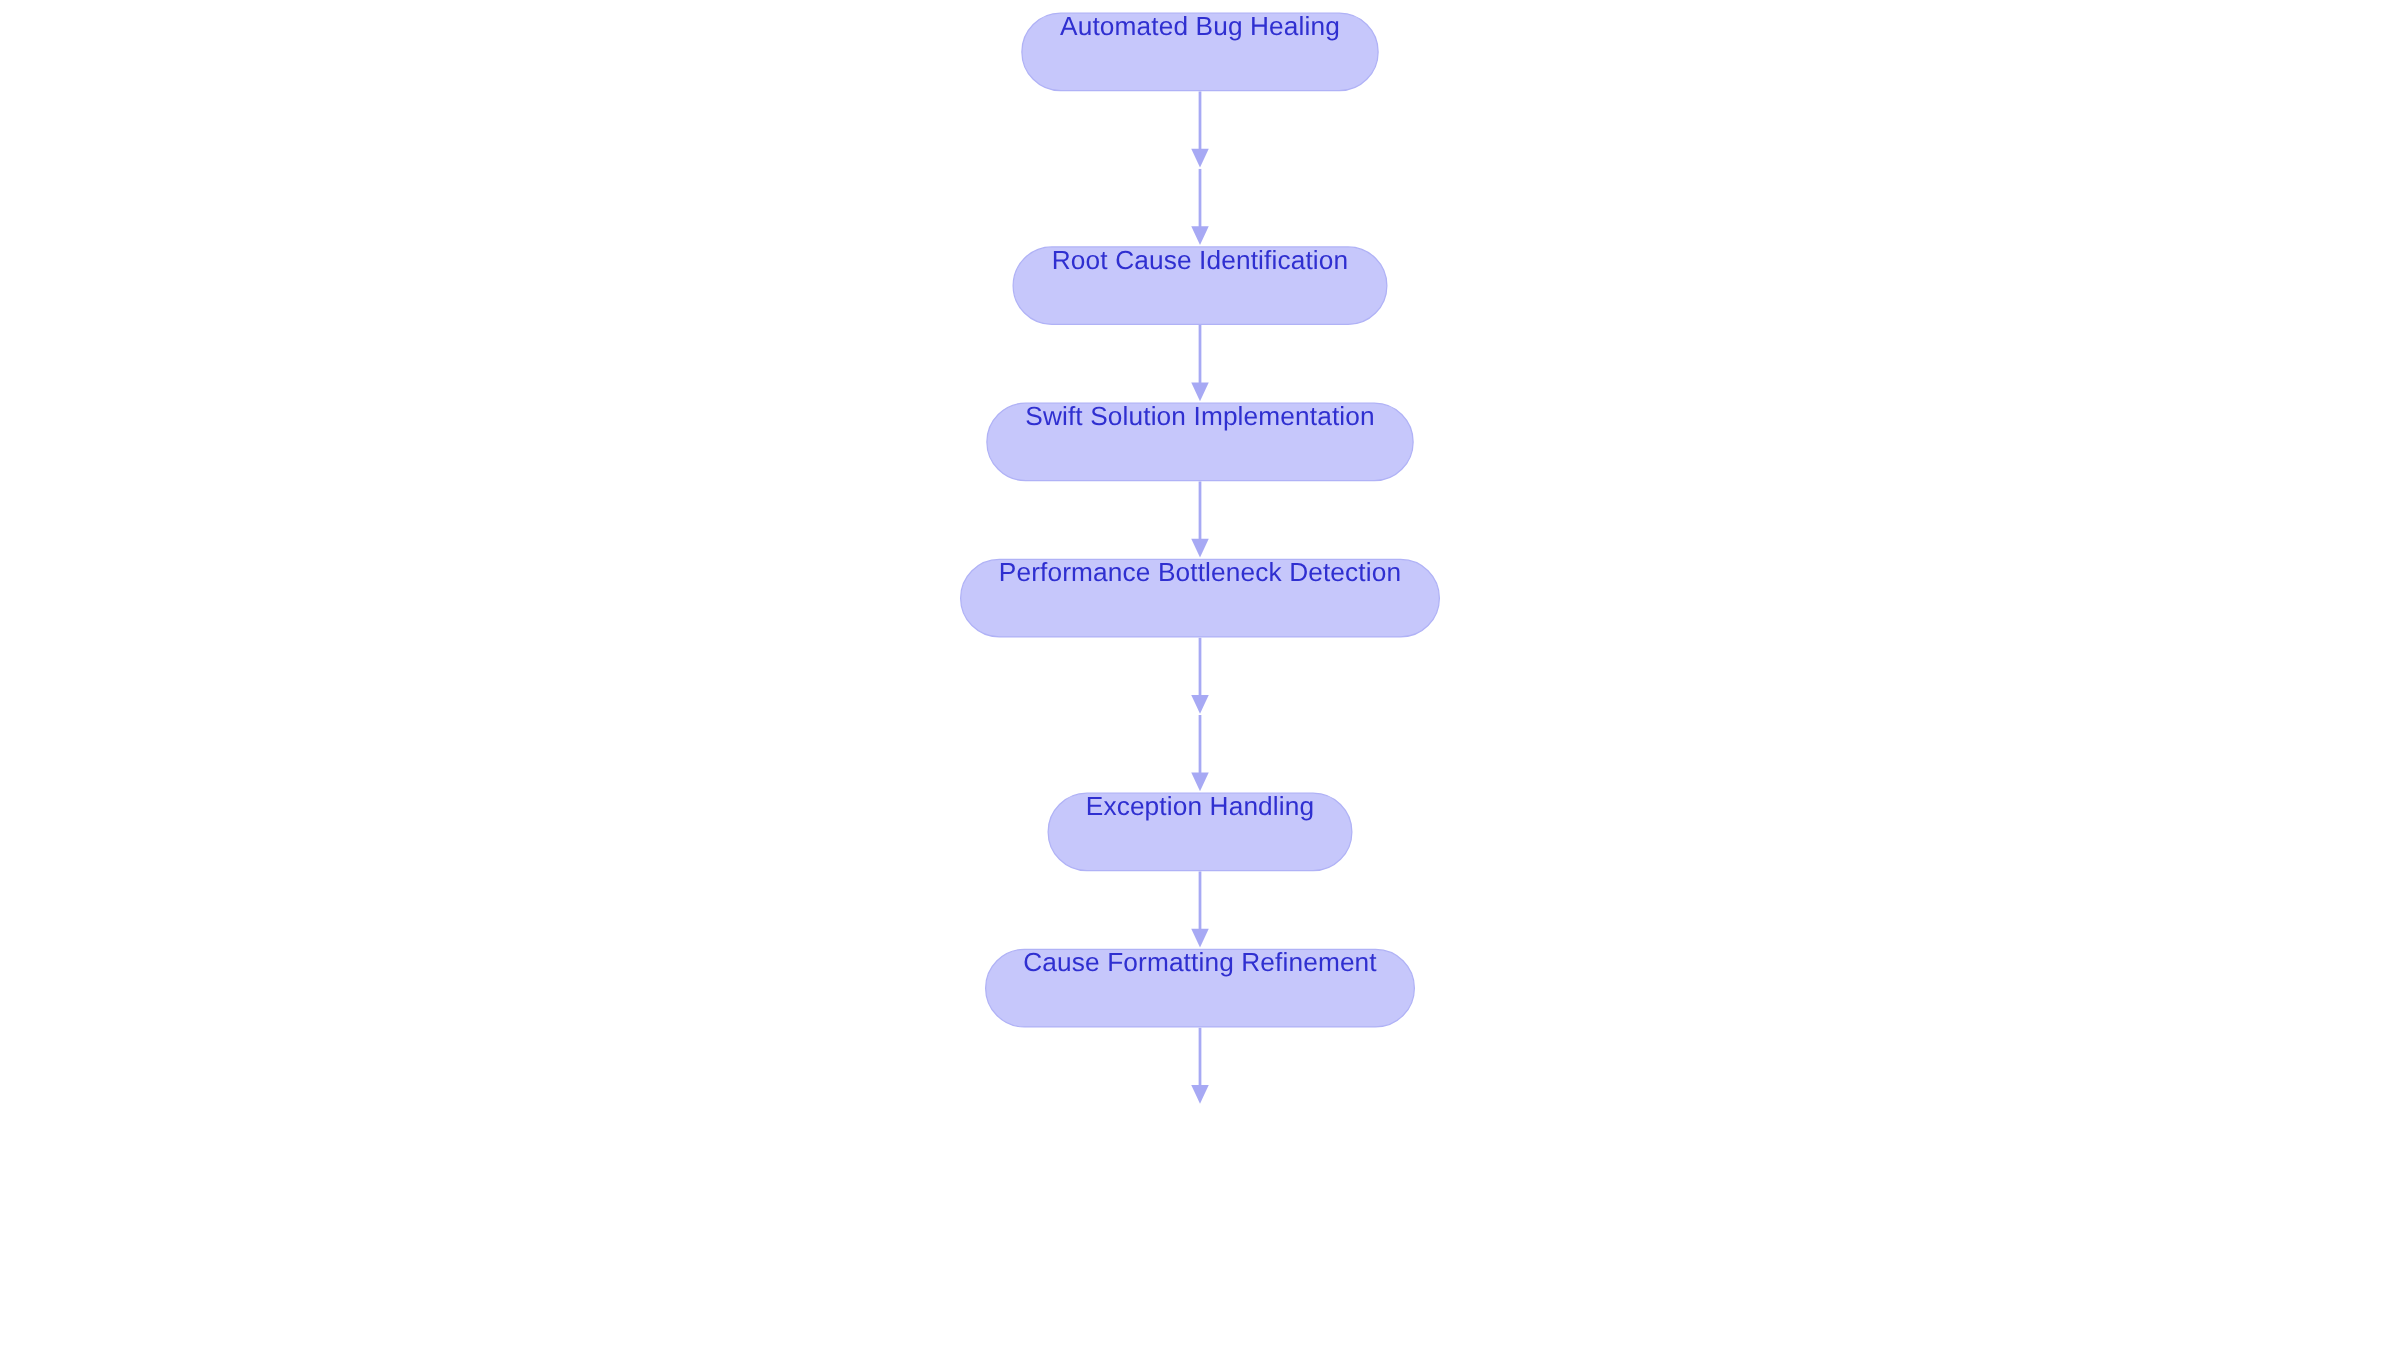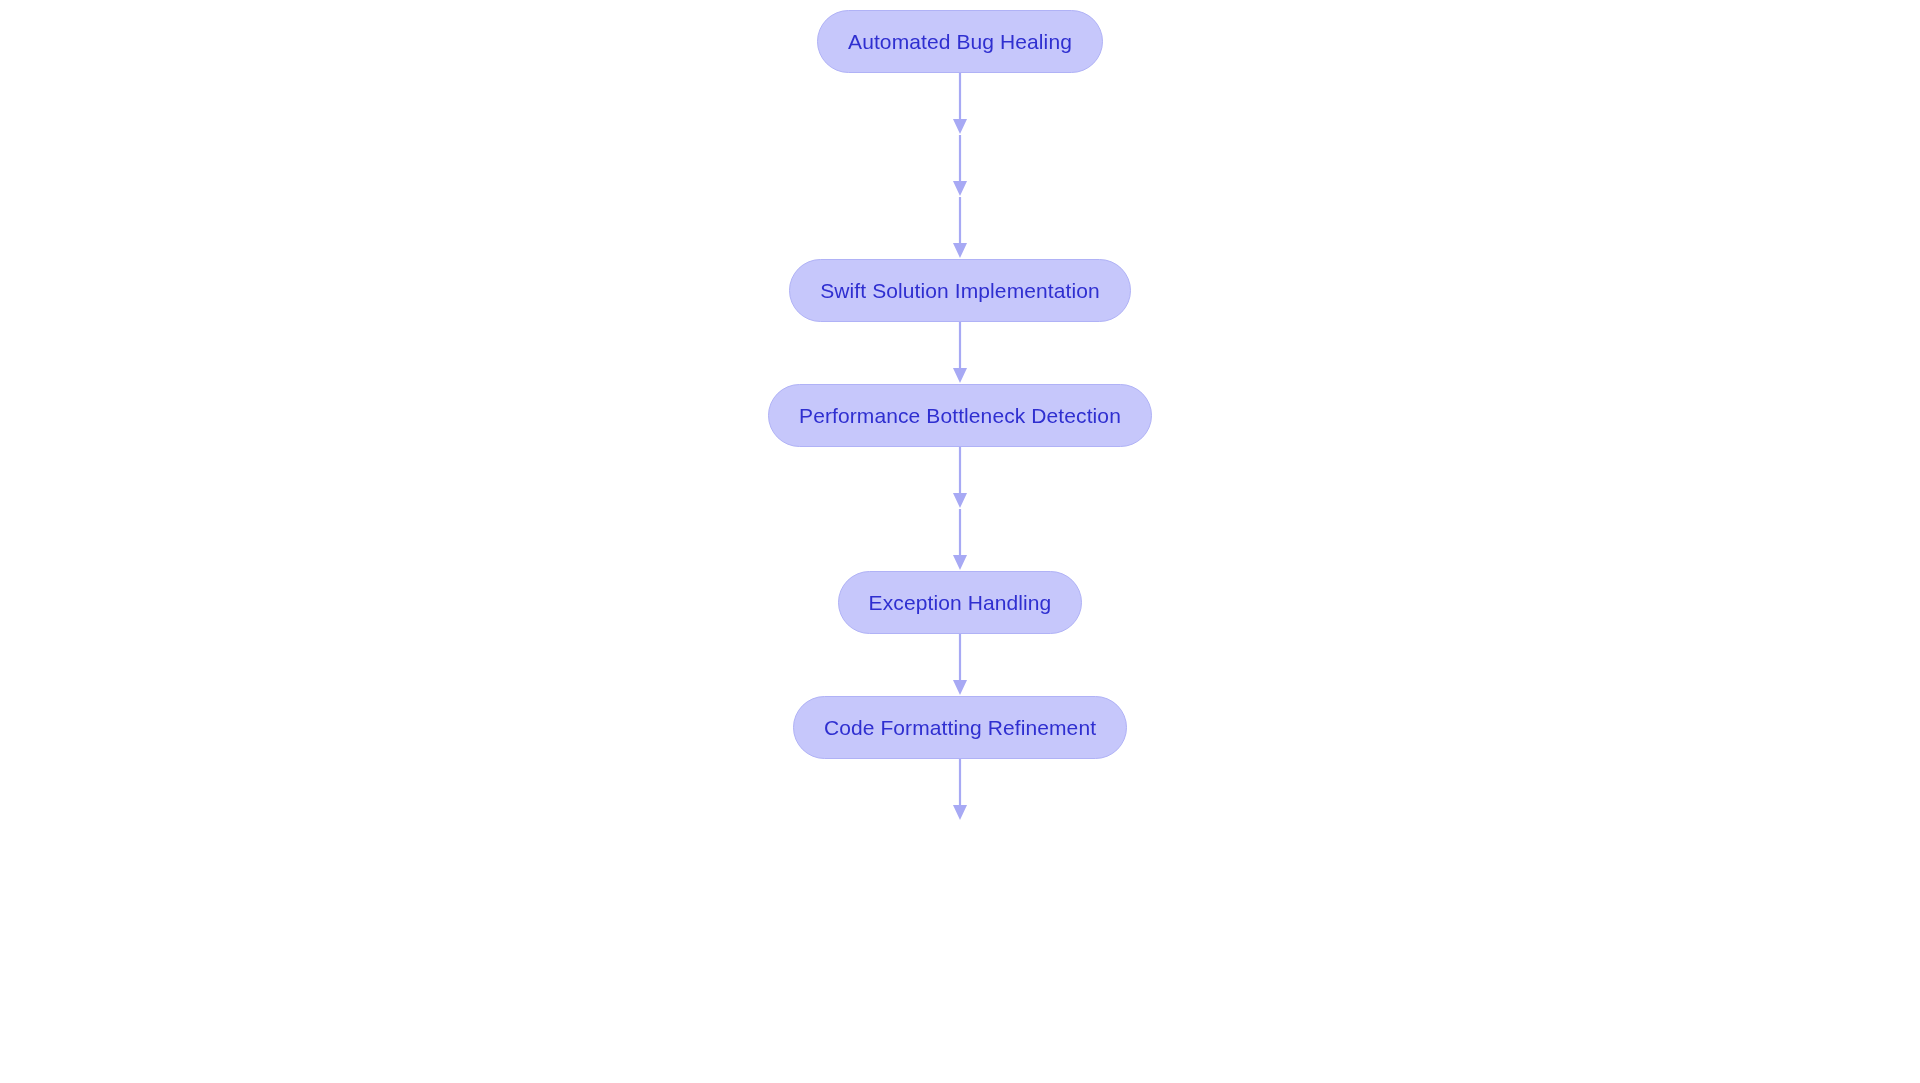--- a/index.html
+++ b/index.html
@@ -32,21 +32,21 @@
     align-items: center;
   }
 
   .node {
     box-sizing: border-box;
     height: 63px;
     border-radius: 32px;
     background: #c6c7fb;
     border: 1.5px solid #b0b2f6;
     display: flex;
-    align-items: center;
+    align-items: flex-start;
     justify-content: center;
     padding: 0 30px;
     white-space: nowrap;
   }
 
   .node-label {
     font-family: "Liberation Sans", sans-serif;
     font-size: 21px;
     font-weight: 400;
     color: #2f2fd0;
@@ -80,20 +80,23 @@
         <span class="node-label">Automated Bug Healing</span>
       </div>
       <svg class="connector" viewBox="0 0 24 62" width="24" height="62">
         <line class="conn-line" x1="12" y1="0" x2="12" y2="48"></line>
         <polygon class="conn-head" points="5,46 19,46 12,61"></polygon>
       </svg>
       <svg class="connector" viewBox="0 0 24 62" width="24" height="62">
         <line class="conn-line" x1="12" y1="0" x2="12" y2="48"></line>
         <polygon class="conn-head" points="5,46 19,46 12,61"></polygon>
       </svg>
+      <div class="node">
+        <span class="node-label">Root Cause Identification</span>
+      </div>
       <svg class="connector" viewBox="0 0 24 62" width="24" height="62">
         <line class="conn-line" x1="12" y1="0" x2="12" y2="48"></line>
         <polygon class="conn-head" points="5,46 19,46 12,61"></polygon>
       </svg>
       <div class="node">
         <span class="node-label">Swift Solution Implementation</span>
       </div>
       <svg class="connector" viewBox="0 0 24 62" width="24" height="62">
         <line class="conn-line" x1="12" y1="0" x2="12" y2="48"></line>
         <polygon class="conn-head" points="5,46 19,46 12,61"></polygon>
@@ -110,20 +113,20 @@
         <polygon class="conn-head" points="5,46 19,46 12,61"></polygon>
       </svg>
       <div class="node">
         <span class="node-label">Exception Handling</span>
       </div>
       <svg class="connector" viewBox="0 0 24 62" width="24" height="62">
         <line class="conn-line" x1="12" y1="0" x2="12" y2="48"></line>
         <polygon class="conn-head" points="5,46 19,46 12,61"></polygon>
       </svg>
       <div class="node">
-        <span class="node-label">Code Formatting Refinement</span>
+        <span class="node-label">Cause Formatting Refinement</span>
       </div>
       <svg class="connector" viewBox="0 0 24 62" width="24" height="62">
         <line class="conn-line" x1="12" y1="0" x2="12" y2="48"></line>
         <polygon class="conn-head" points="5,46 19,46 12,61"></polygon>
       </svg>
     </div>
 </div>
 
 </body></html>

